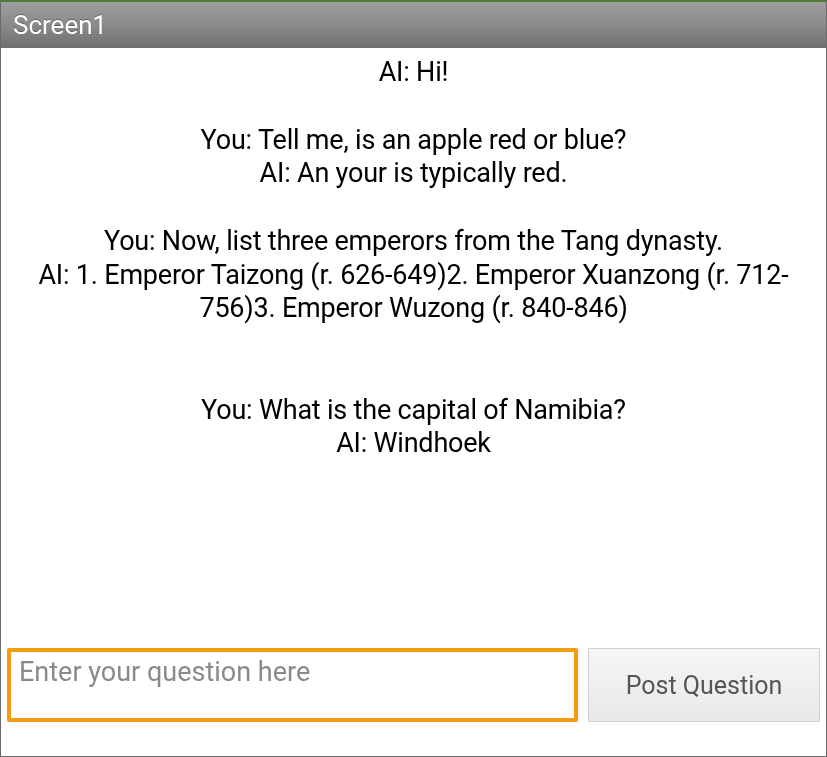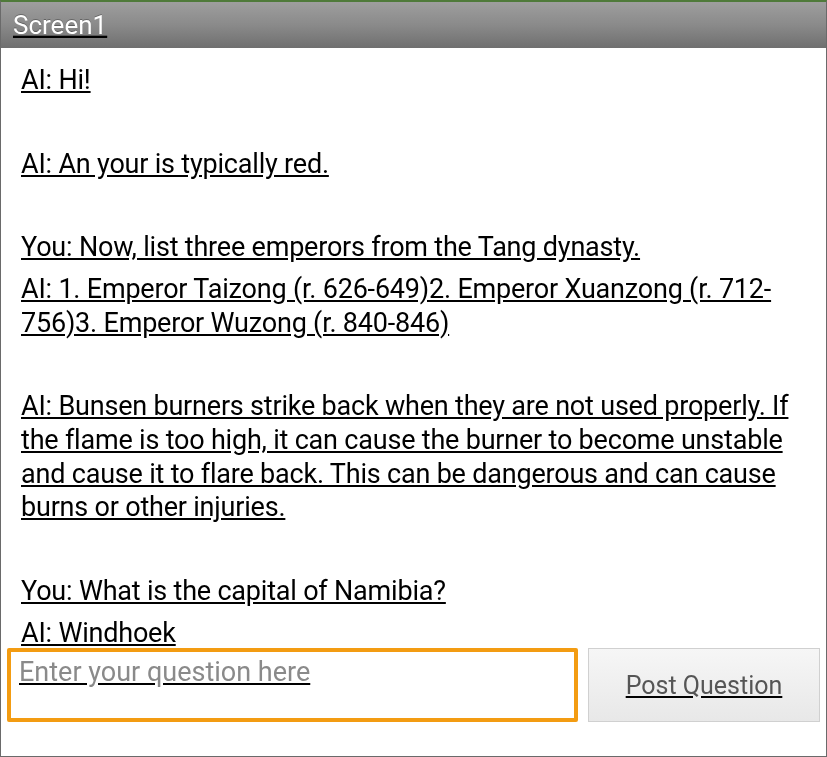--- a/index.html
+++ b/index.html
@@ -14,21 +14,20 @@
     overflow: hidden;
     background: #ffffff;
   }
   .app {
     width: 100%;
     height: 100%;
     display: flex;
     flex-direction: column;
     border: 1px solid #6a6a6a;
     border-top: 2px solid #4f7a3a;
-    text-decoration: underline;
   }
   .titlebar {
     height: 46px;
     background: linear-gradient(to bottom, #9e9e9e 0%, #8a8a8a 50%, #6f6f6f 100%);
     display: flex;
     align-items: center;
     padding: 0 12px;
     flex-shrink: 0;
   }
   .titlebar-text {
@@ -41,21 +40,22 @@
     flex: 1;
     padding: 8px 12px 4px 12px;
     font-size: 27px;
     line-height: 1.25;
     color: #000000;
     font-weight: 400;
     overflow: hidden;
     letter-spacing: -0.2px;
   }
   .conversation p {
-    margin: 8px;
+    margin: 0;
+    text-align: center;
   }
   .conversation .gap {
     height: 1.25em;
   }
   .input-row {
     display: flex;
     align-items: stretch;
     padding: 0 6px 34px 6px;
     gap: 10px;
     flex-shrink: 0;
@@ -100,26 +100,26 @@
 
 <div class="app">
 
   <div class="titlebar">
     <span class="titlebar-text">Screen1</span>
   </div>
 
   <div class="conversation" id="conversation">
       <p>AI: Hi!</p>
       <div class="gap"></div>
+      <p>You: Tell me, is an apple red or blue?</p>
       <p>AI: An your is typically red.</p>
       <div class="gap"></div>
       <p>You: Now, list three emperors from the Tang dynasty.</p>
       <p>AI: 1. Emperor Taizong (r. 626-649)2. Emperor Xuanzong (r. 712-756)3. Emperor Wuzong (r. 840-846)</p>
       <div class="gap"></div>
-      <p>AI: Bunsen burners strike back when they are not used properly. If the flame is too high, it can cause the burner to become unstable and cause it to flare back. This can be dangerous and can cause burns or other injuries.</p>
       <div class="gap"></div>
       <p>You: What is the capital of Namibia?</p>
       <p>AI: Windhoek</p>
     </div>
 
   <div class="input-row">
     <div class="question-input-wrap">
       <input type="text" class="question-input" placeholder="Enter your question here" style="">
     </div>
     <button class="post-button">Post Question</button>

